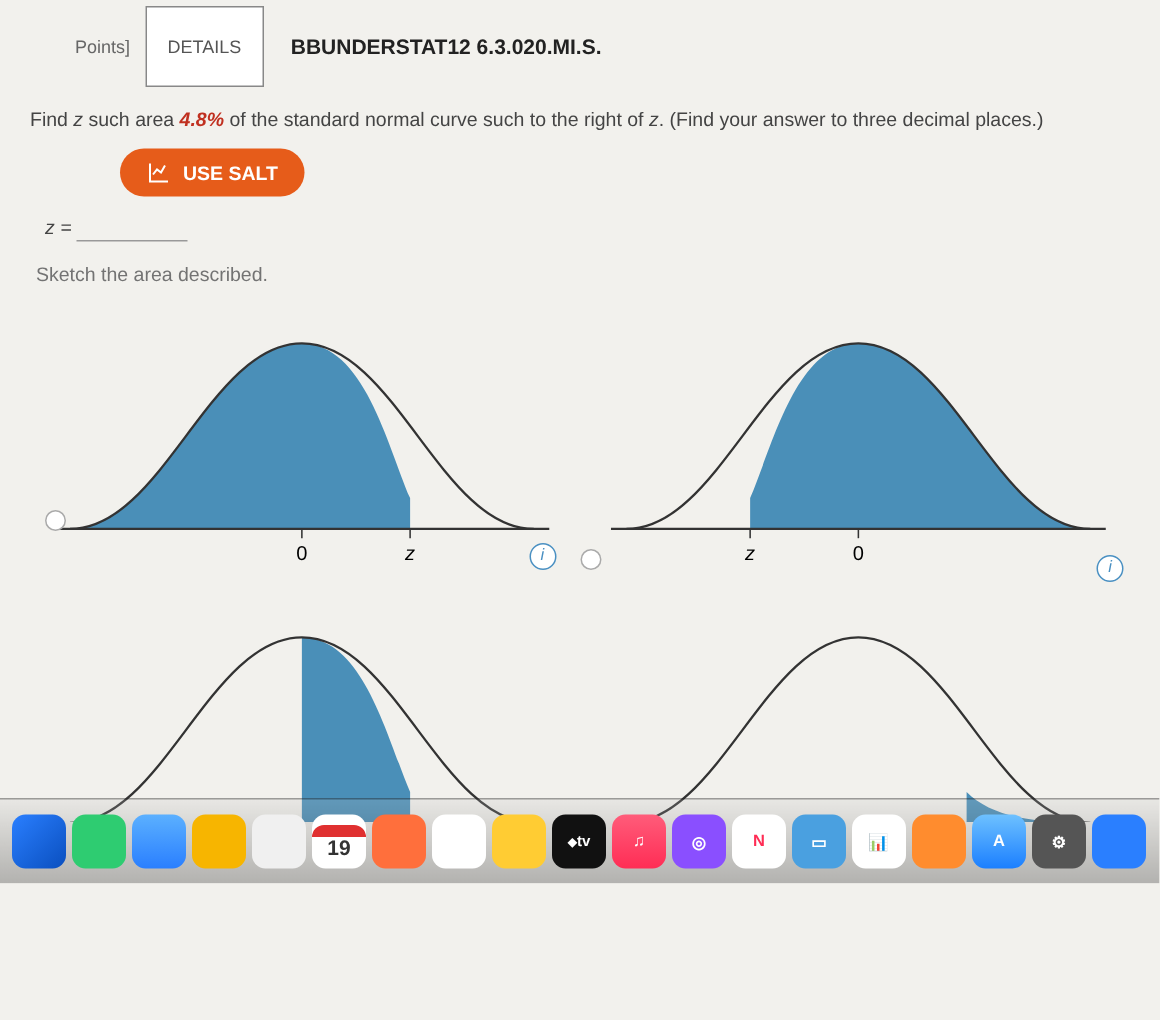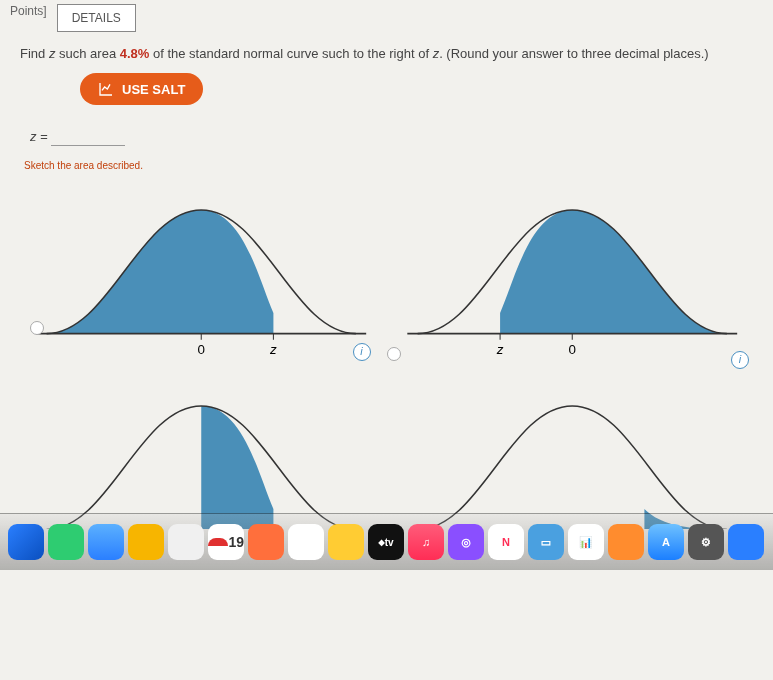--- a/index.html
+++ b/index.html
@@ -4,85 +4,88 @@
 <style>
 body {
   margin: 0;
   font-family: Arial, Helvetica, sans-serif;
   background: #f2f1ed;
   color: #333;
   width: 773px;
 }
 .header {
   display: flex;
+  align-items: center;
   gap: 10px;
   padding: 4px 10px;
+  margin-left: 40px;
 }
 .points {
   color: #666;
   font-size: 12px;
 }
 .btn-outline {
   border: 1px solid #888;
   background: #fff;
-  padding: 6px 14px;
+  padding: 19px 14px;
   font-size: 12px;
   color: #555;
   cursor: pointer;
 }
 .assign-code {
   font-size: 14px;
   font-weight: bold;
   color: #222;
   margin-left: 8px;
 }
 .content {
   padding: 10px 20px 0 20px;
 }
 .prompt {
   font-size: 13px;
   color: #444;
 }
 .red {
   color: #c03020;
   font-weight: bold;
+  font-style: italic;
 }
 .italic {
   font-style: italic;
 }
 .salt-btn {
   display: inline-flex;
   align-items: center;
   gap: 8px;
   background: #e65c1a;
   color: #fff;
   border: none;
   border-radius: 20px;
   padding: 8px 18px;
   font-weight: bold;
   font-size: 13px;
-  margin: 12px 0 15px 60px;
+  margin: 12px 0 4px 60px;
   cursor: pointer;
 }
 .salt-btn svg { width: 16px; height: 16px; }
 .zrow {
   font-size: 13px;
   color: #444;
   margin: 8px 0 14px 10px;
 }
 .zinput {
   border: none;
   border-bottom: 1px solid #999;
   background: transparent;
   width: 70px;
   font-size: 13px;
 }
 .sketch-label {
-  font-size: 10px;
-  color: #c2410c;
+  font-size: 13px;
+  color: #737373;
   margin: 6px 0 8px 4px;
 }
 .chart-grid {
   display: grid;
   grid-template-columns: 1fr 1fr;
   gap: 10px 20px;
   padding: 0 6px;
 }
 .chart {
   position: relative;
@@ -130,37 +133,38 @@
   height: 36px;
   border-radius: 9px;
   display: flex;
   align-items: center;
   justify-content: center;
   color: #fff;
   font-size: 11px;
   font-weight: bold;
   flex-shrink: 0;
 }
-.dock-app.cal { background:#fff; color:#333; line-height:1; }
+.dock-app.cal { background:#fff; color:#333; flex-direction:column; line-height:1; }
 .dock-app.cal .bar { background:#e03030; height:8px; width:100%; border-radius:9px 9px 0 0; font-size:6px; }
 .dock-app.cal .num { font-size:14px; }
 </style>
 </head>
 <body>
 
 <div class="header">
   <span class="points">Points]</span>
   <button class="btn-outline">DETAILS</button>
+  <span class="assign-code">BBUNDERSTAT12 6.3.020.MI.S.</span>
 </div>
 
 <div class="content">
 
   
   <div class="prompt">
-    <span>Find </span><span class="italic">z</span><span> such area </span><span class="red">4.8%</span><span> of the standard normal curve such to the right of </span><span class="italic">z</span><span>. (Round your answer to three decimal places.)</span>
+    <span>Find </span><span class="italic">z</span><span> such area </span><span class="red">4.8%</span><span> of the standard normal curve such to the right of </span><span class="italic">z</span><span>. (Find your answer to three decimal places.)</span>
   </div>
 
   
   <button class="salt-btn">
     <svg viewBox="0 0 24 24">
       <path d="M3 3v18h18" stroke="#fff" stroke-width="2" fill="none"></path>
       <path d="M6 14l4-5 4 3 4-7" stroke="#fff" stroke-width="2" fill="none"></path>
     </svg>
     <span>USE SALT</span>
   </button>

